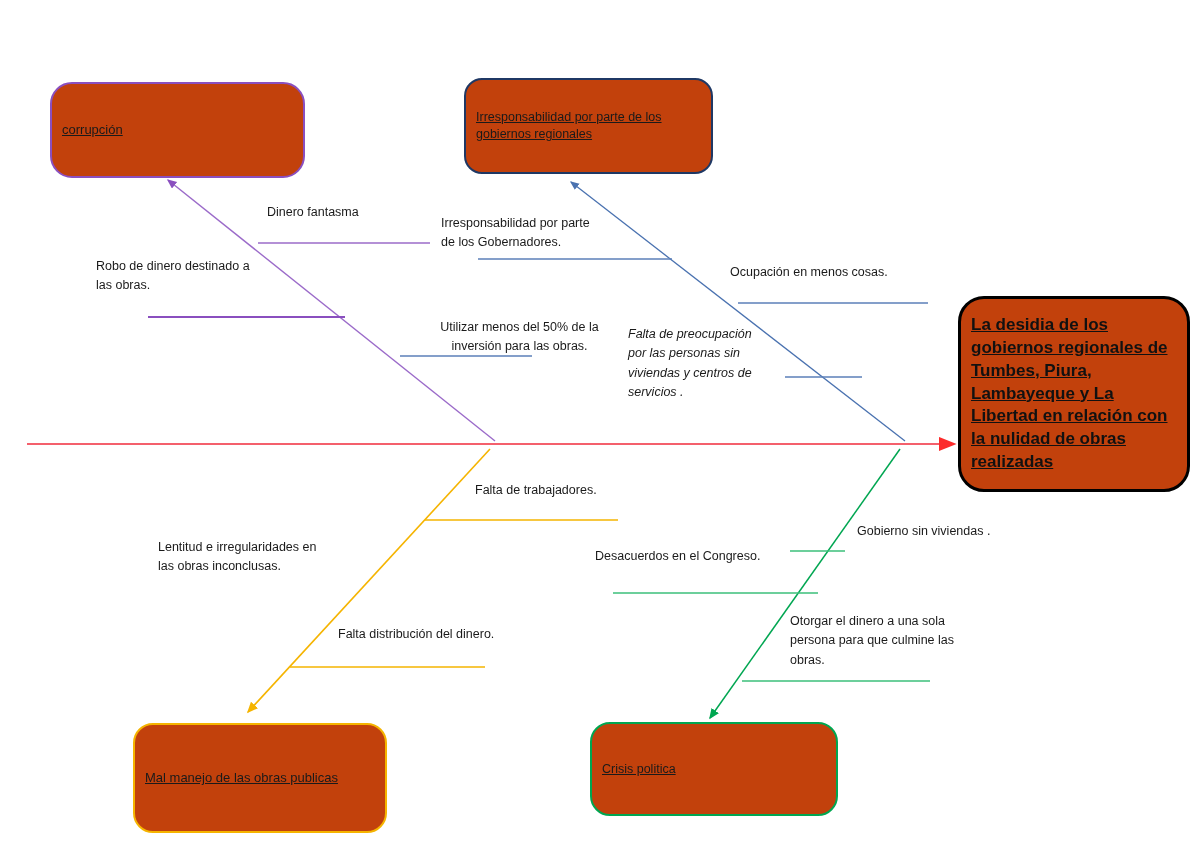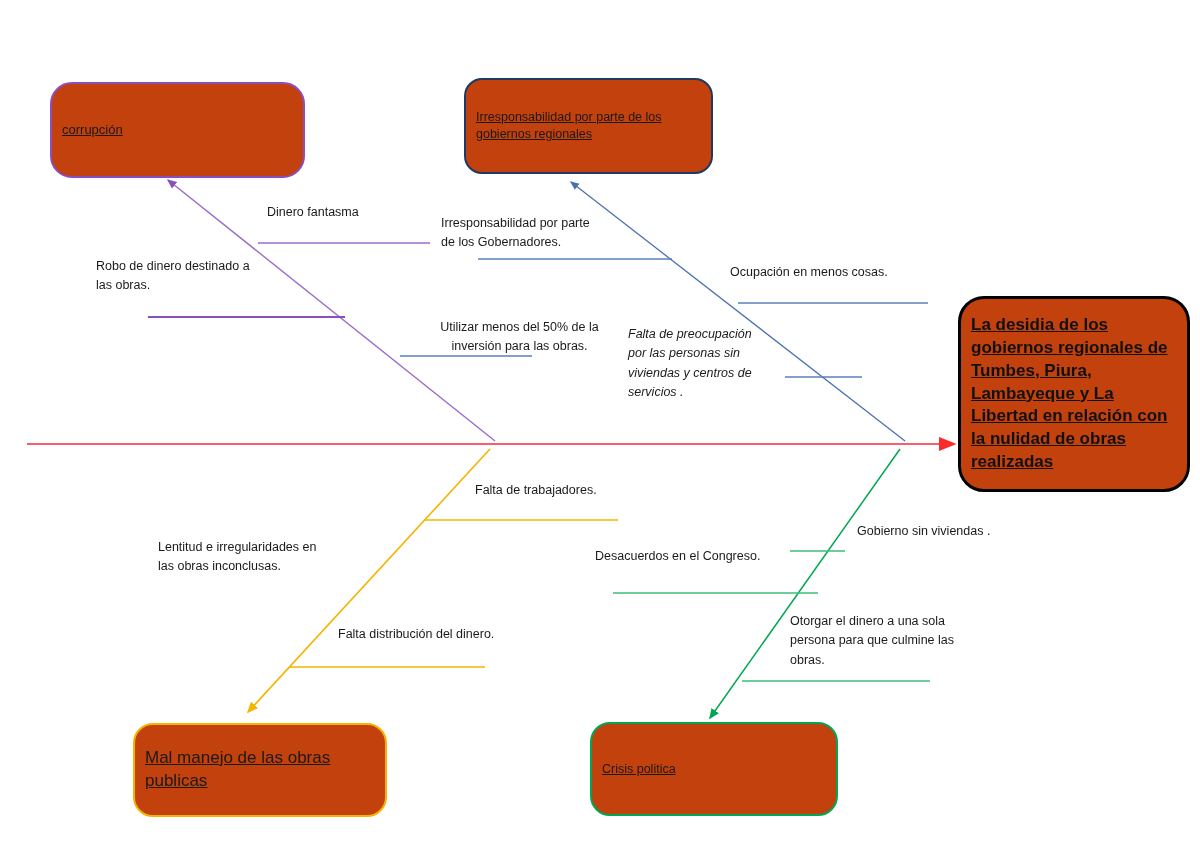--- a/index.html
+++ b/index.html
@@ -101,21 +101,21 @@
   </svg>
 
   <div class="node-box" style="left:50px; top:82px; width:255px; height:96px; border:2.5px solid #8a4fbf; border-radius:22px; font-size:13px; color:#1a1a1a;">
     <span class="node-text">corrupción</span>
   </div>
 
   <div class="node-box" style="left:464px; top:78px; width:249px; height:96px; border:2.5px solid #1f3864; border-radius:18px; font-size:12.5px; color:#1a1a1a;">
     <span class="node-text">Irresponsabilidad por parte de los gobiernos regionales</span>
   </div>
 
-  <div class="node-box" style="left:133px; top:723px; width:254px; height:94px; border:2.5px solid #f5b400; border-radius:20px; font-size:17px; color:#1a1a1a;">
+  <div class="node-box" style="left:133px; top:723px; width:254px; height:110px; border:2.5px solid #f5b400; border-radius:20px; font-size:13px; color:#1a1a1a;">
     <span class="node-text">Mal manejo de las obras publicas</span>
   </div>
 
   <div class="node-box" style="left:590px; top:722px; width:248px; height:94px; border:2.5px solid #00a651; border-radius:20px; font-size:12.5px; color:#1a1a1a;">
     <span class="node-text">Crisis politica</span>
   </div>
 
   <div class="node-box" style="left:958px; top:296px; width:232px; height:196px; border:3px solid #000000; border-radius:26px; font-size:17px; font-weight:bold; color:#111111;">
     <span class="node-text">La desidia de los gobiernos regionales de Tumbes, Piura, Lambayeque y La Libertad en relación con la nulidad de obras realizadas</span>
   </div>

